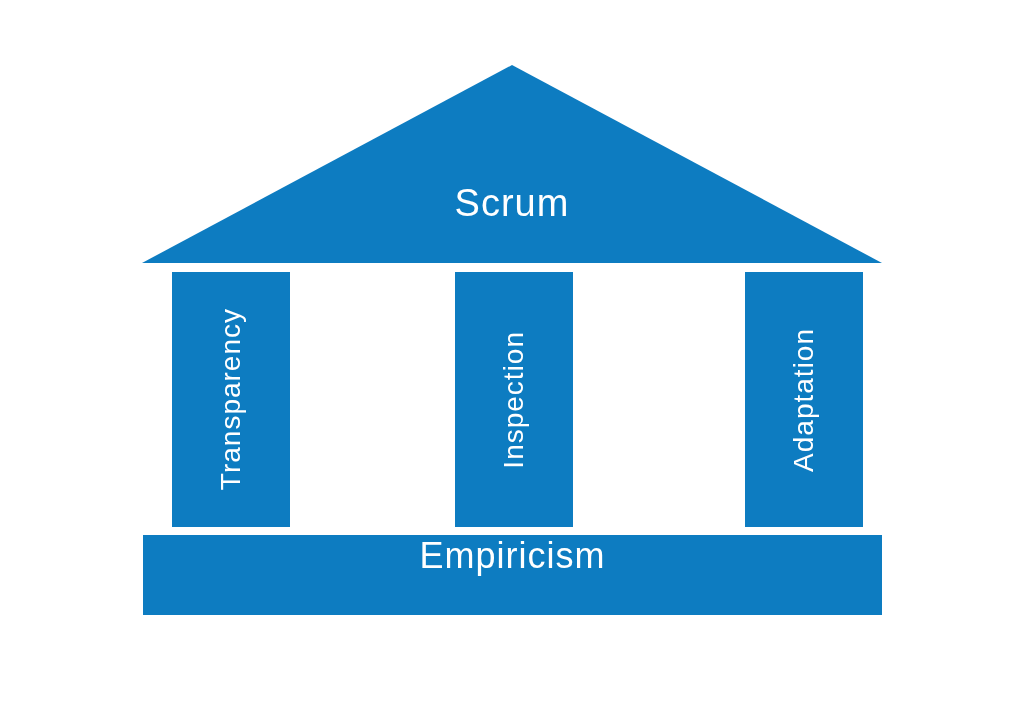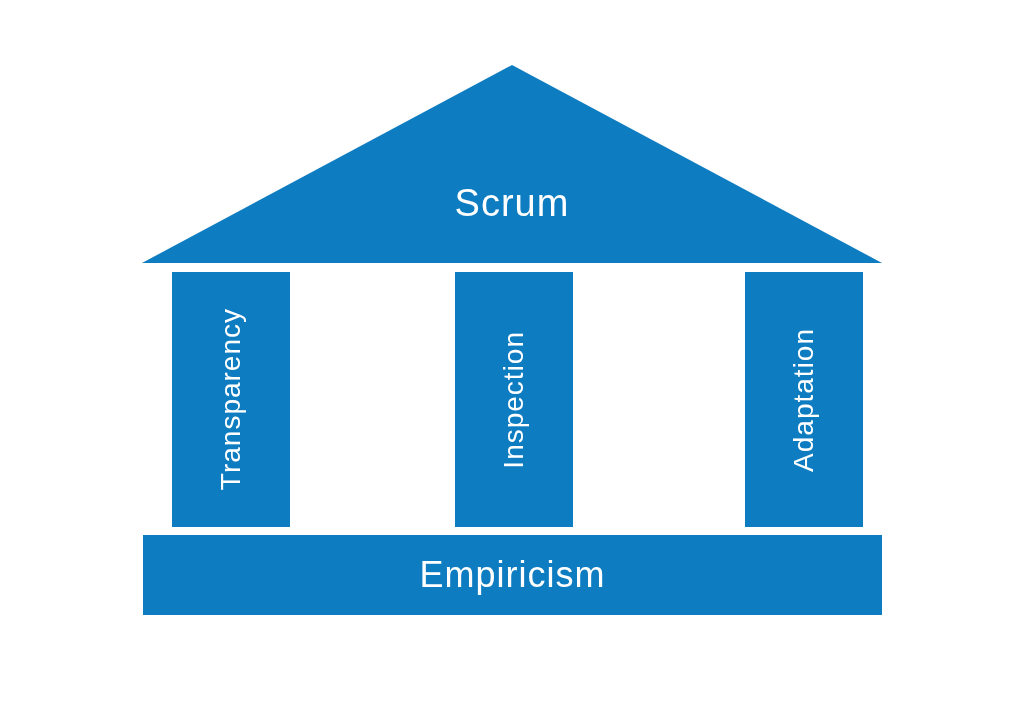--- a/index.html
+++ b/index.html
@@ -55,21 +55,21 @@
     font-weight: 300;
     letter-spacing: 1px;
     white-space: nowrap;
   }
   .base {
     position: absolute;
     left: 143px; top: 535px;
     width: 739px; height: 80px;
     background: var(--accent);
     display: flex;
-    align-items: center;
+    align-items: flex-start;
     justify-content: center;
   }
   .base-label {
     color: var(--label-text);
     font-size: 36px;
     font-weight: 300;
     letter-spacing: 1px;
   }
 </style>
 </head>

